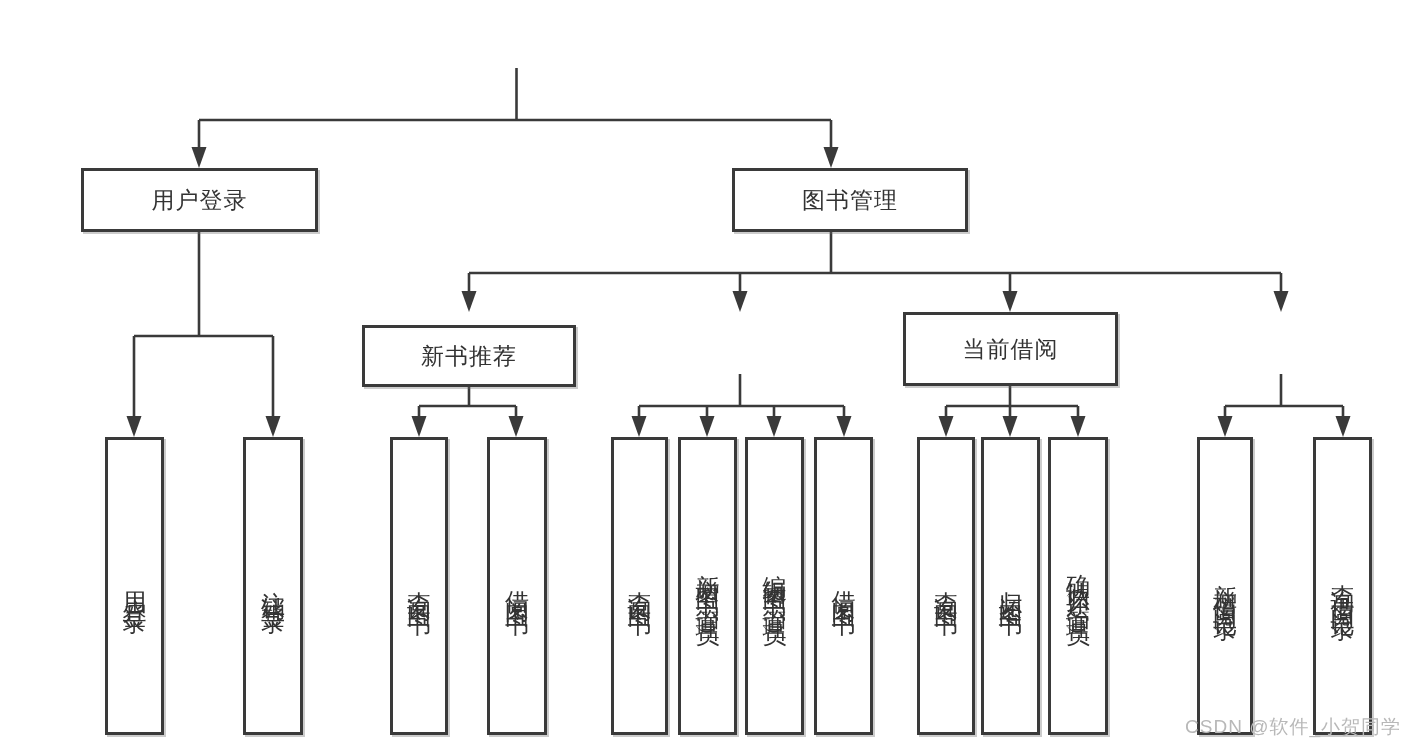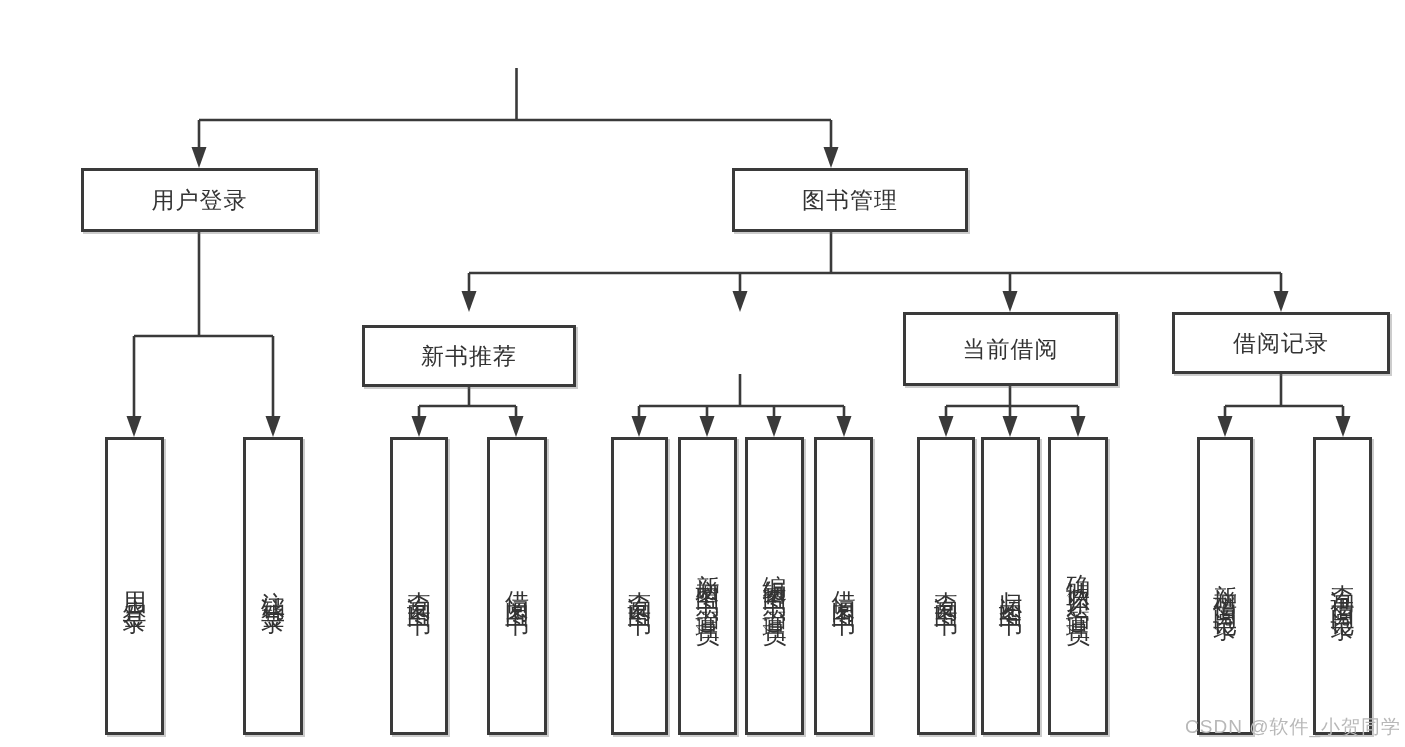--- a/index.html
+++ b/index.html
@@ -152,23 +152,20 @@
   <div class="box" style="left:712px; top:168px; width:236px; height:64px;margin-left:20px;">
     <span class="htext">图书管理</span>
   </div>
 
   <div class="box" style="left:362px; top:325px; width:214px; height:62px;">
     <span class="htext">新书推荐</span>
   </div>
   <div class="box" style="left:903px; top:312px; width:215px; height:74px;">
     <span class="htext">当前借阅</span>
   </div>
-  <div class="box" style="left:1172px; top:312px; width:218px; height:62px;">
-    <span class="htext">借阅记录</span>
-  </div>
 
   <div class="box leaf" style="left:105px; width:59px;">
     <span class="vtext">用户登录</span>
   </div>
   <div class="box leaf" style="left:243px; width:60px;">
     <span class="vtext">注销登录</span>
   </div>
 
   <div class="box leaf" style="left:390px; width:58px;">
     <span class="vtext">查询图书</span>

